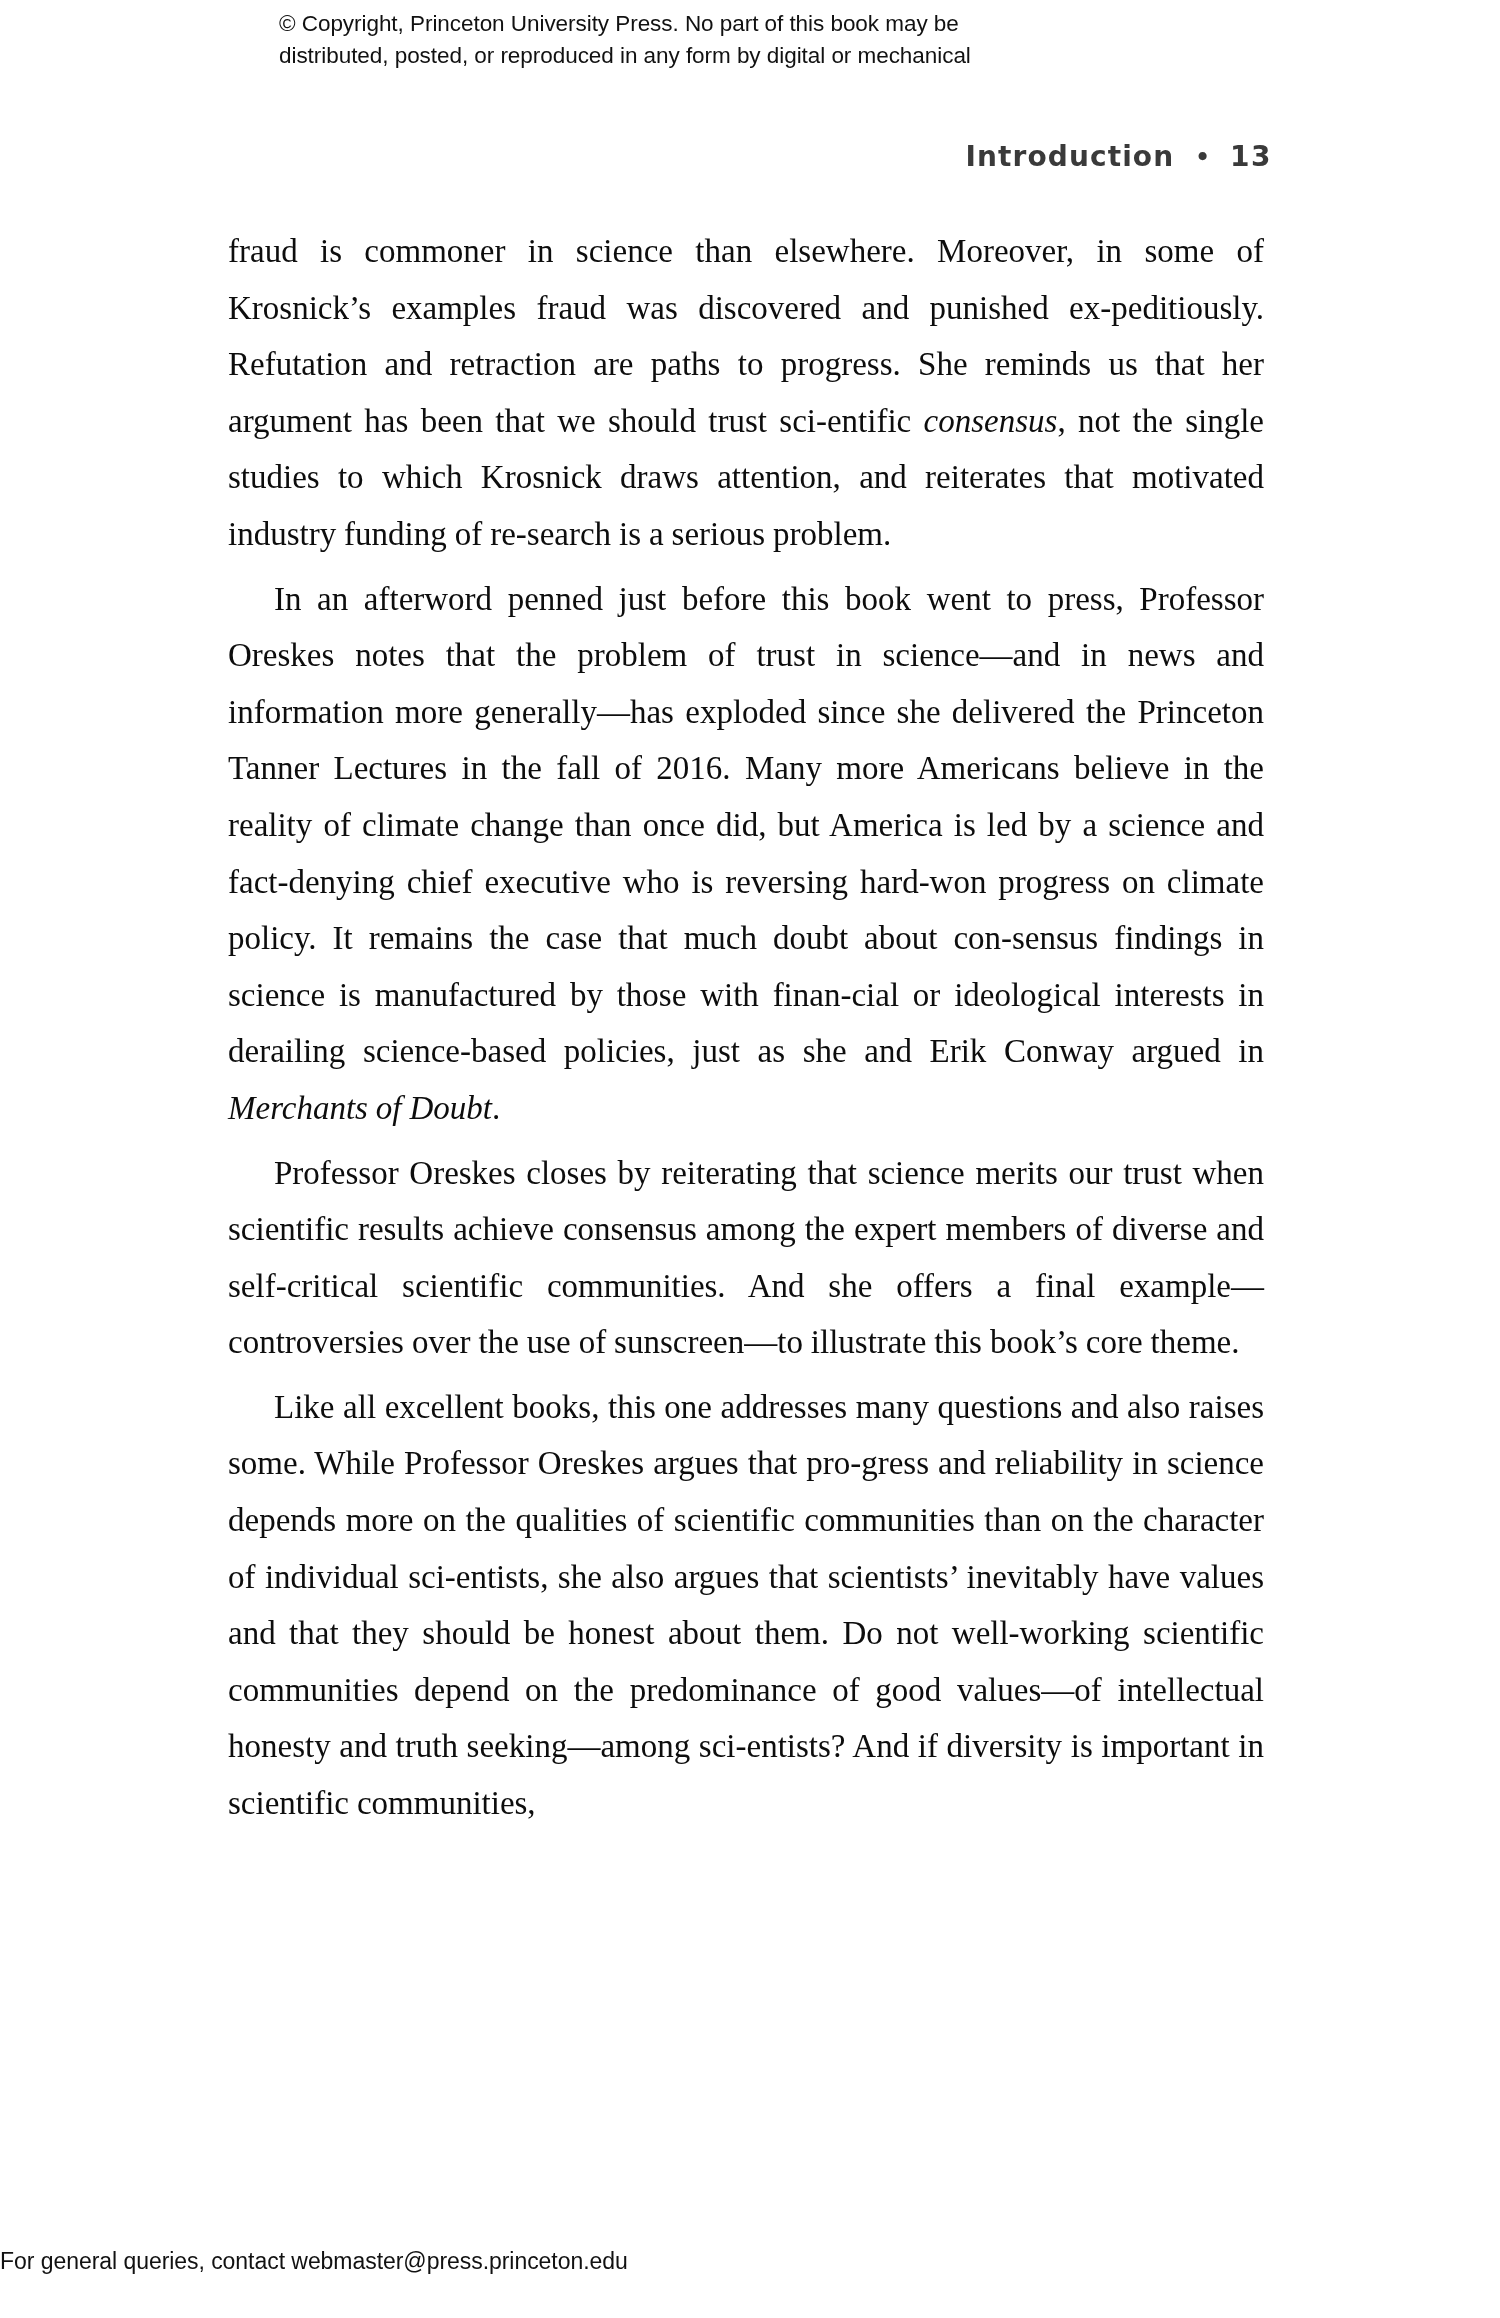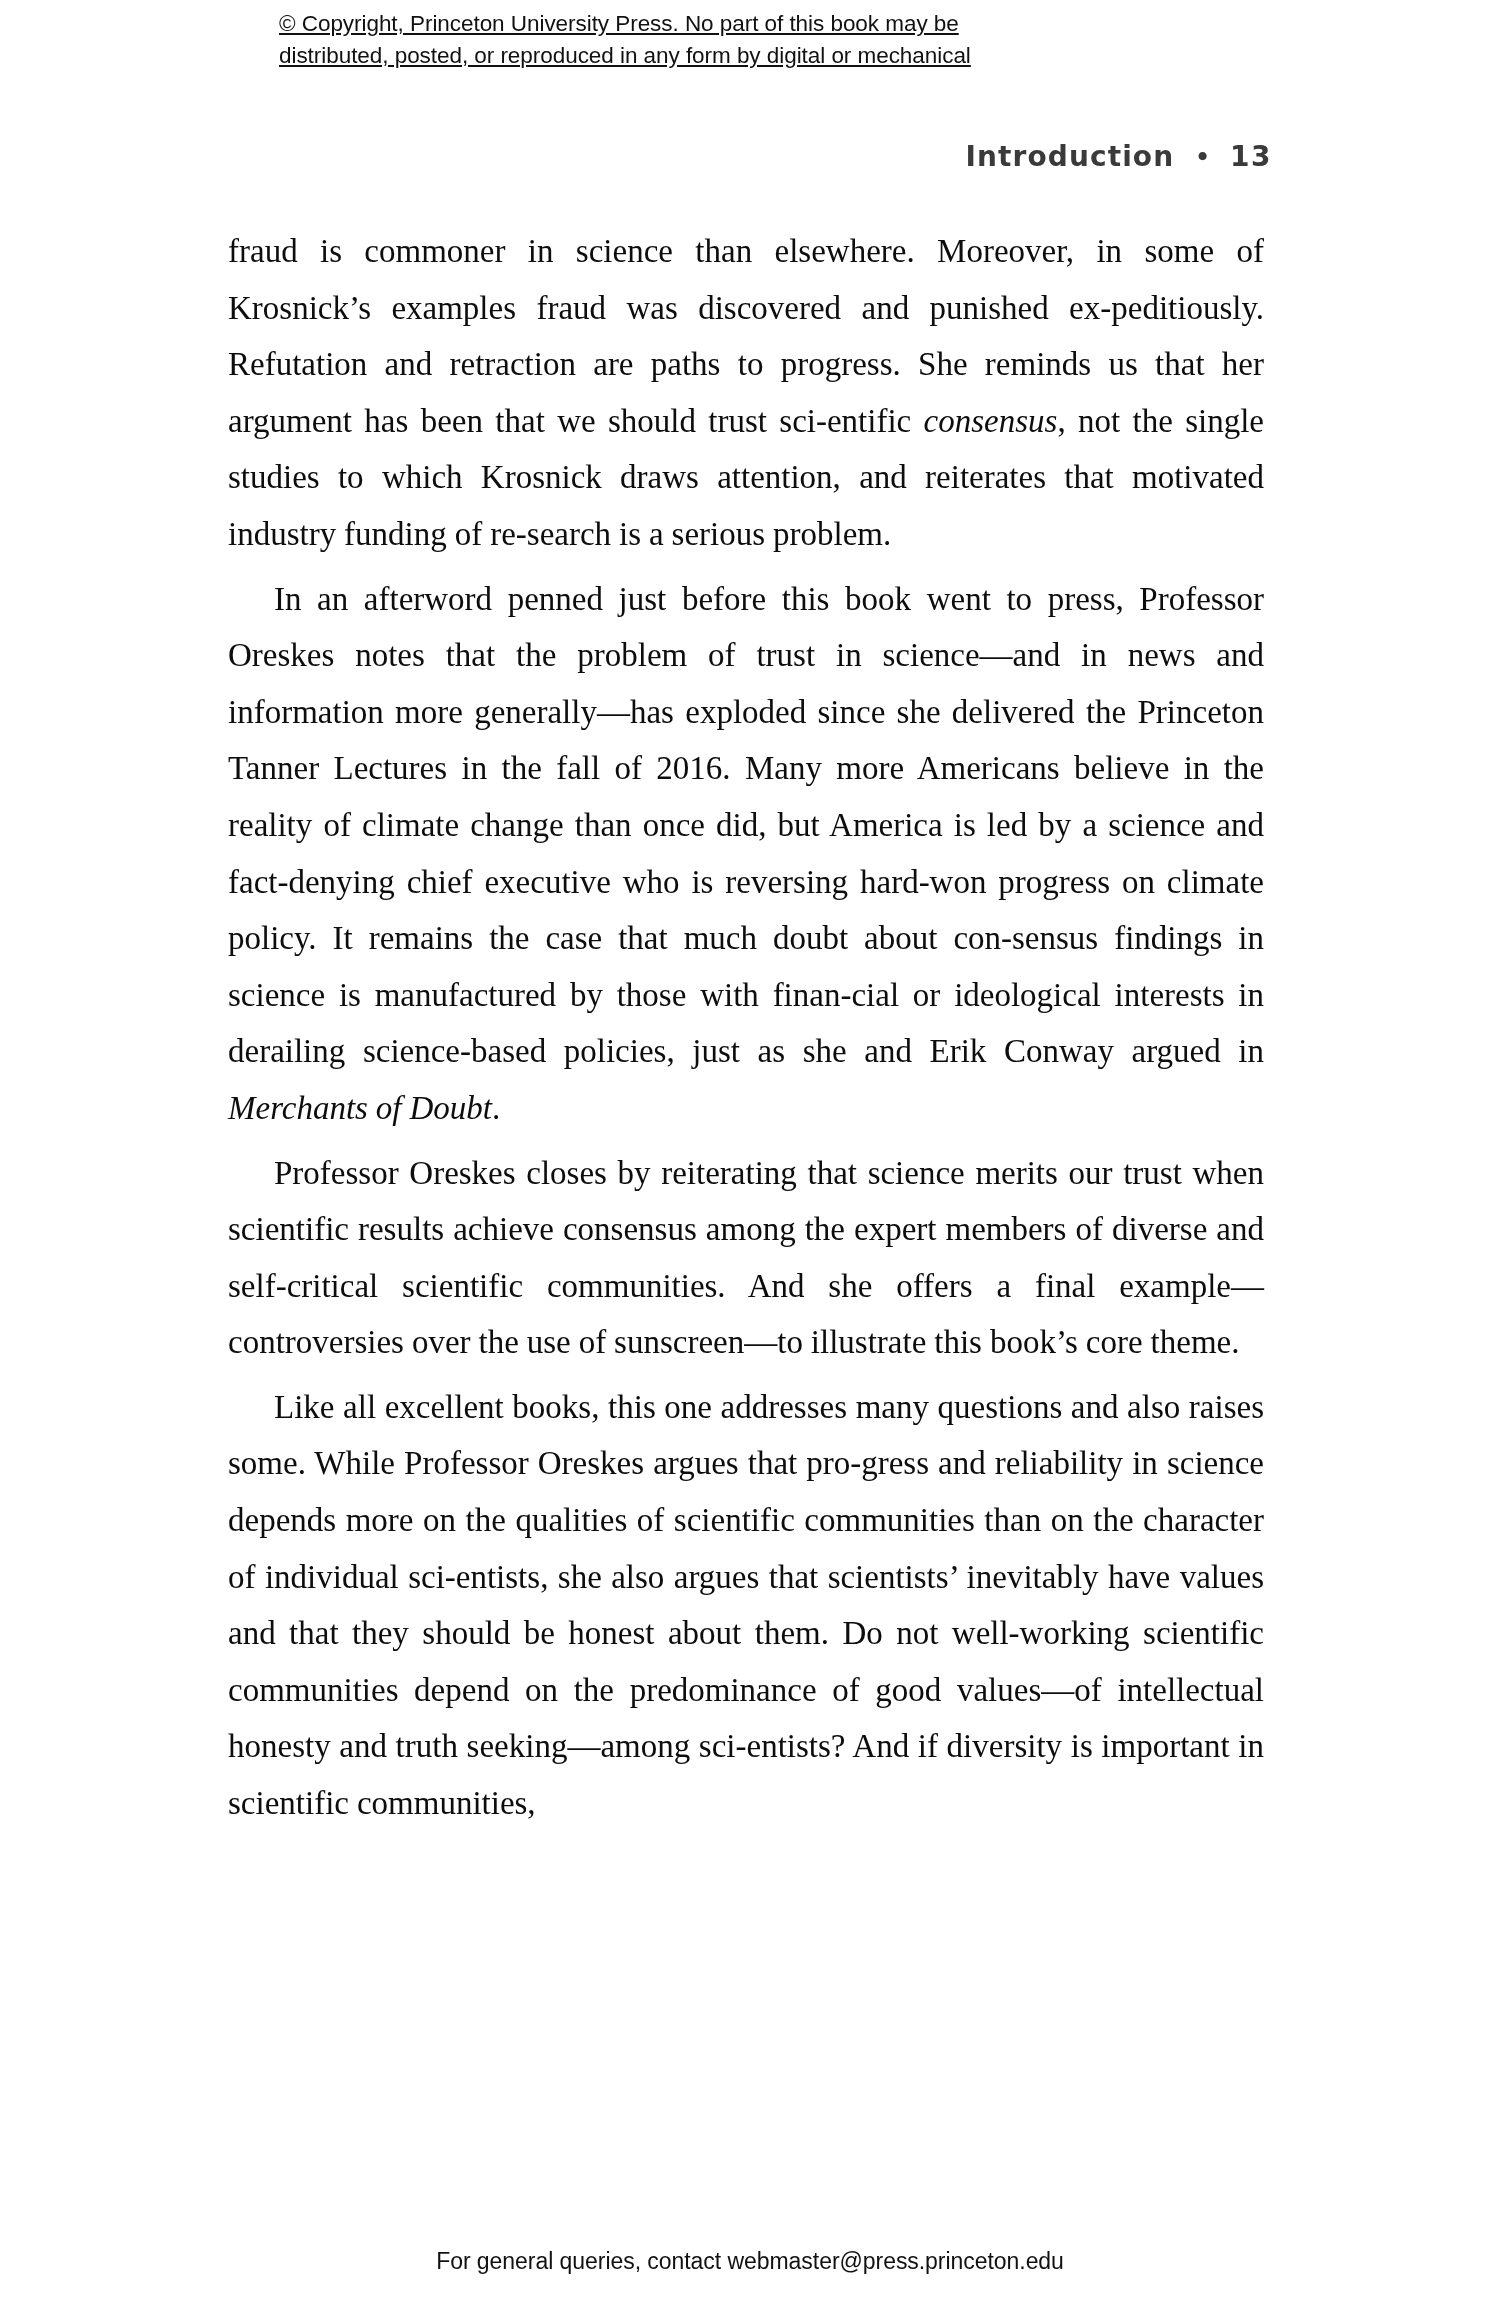--- a/index.html
+++ b/index.html
@@ -25,21 +25,20 @@
     width: 980px;
     font-family: "Liberation Sans", sans-serif;
     font-size: 22.5px;
     line-height: 31.5px;
     color: #111111;
     letter-spacing: -0.05px;
   }
   .copyright-block .cline {
     display: block;
     white-space: nowrap;
-    text-decoration: underline;
   }
 
   
   .running-head {
     position: absolute;
     right: 228px;
     top: 140px;
     font-family: "DejaVu Sans", sans-serif;
     font-size: 28px;
     font-weight: 700;
@@ -91,21 +90,20 @@
   .body-paragraph em {
     font-style: italic;
   }
 
   
   .footer-note {
     position: absolute;
     left: 0;
     right: 0;
     top: 2248px;
-    text-align: center;
     font-family: "Liberation Sans", sans-serif;
     font-size: 23px;
     color: #111111;
     letter-spacing: -0.05px;
   }
 </style>
 </head>
 <body>
 
 <div class="page">

